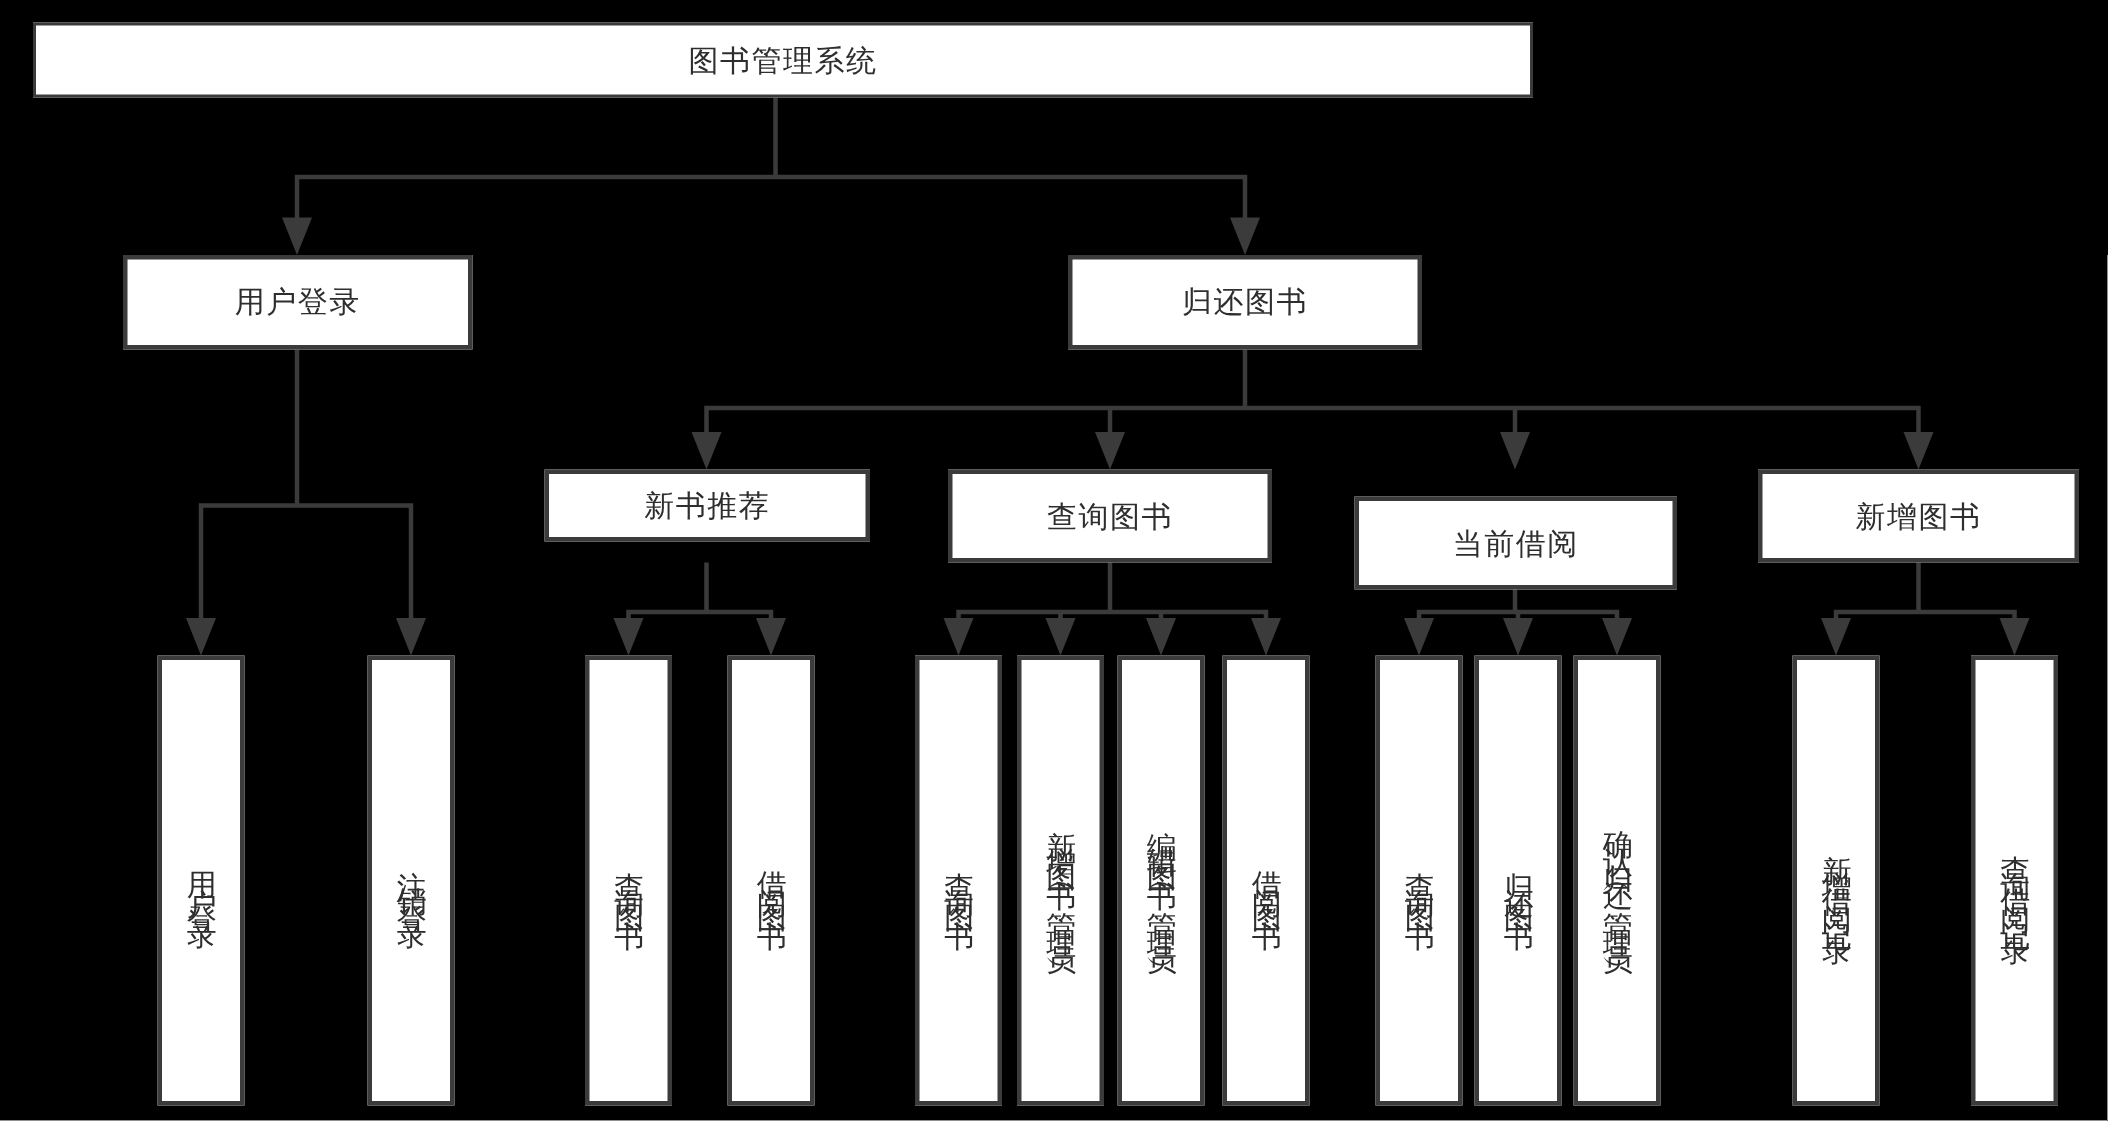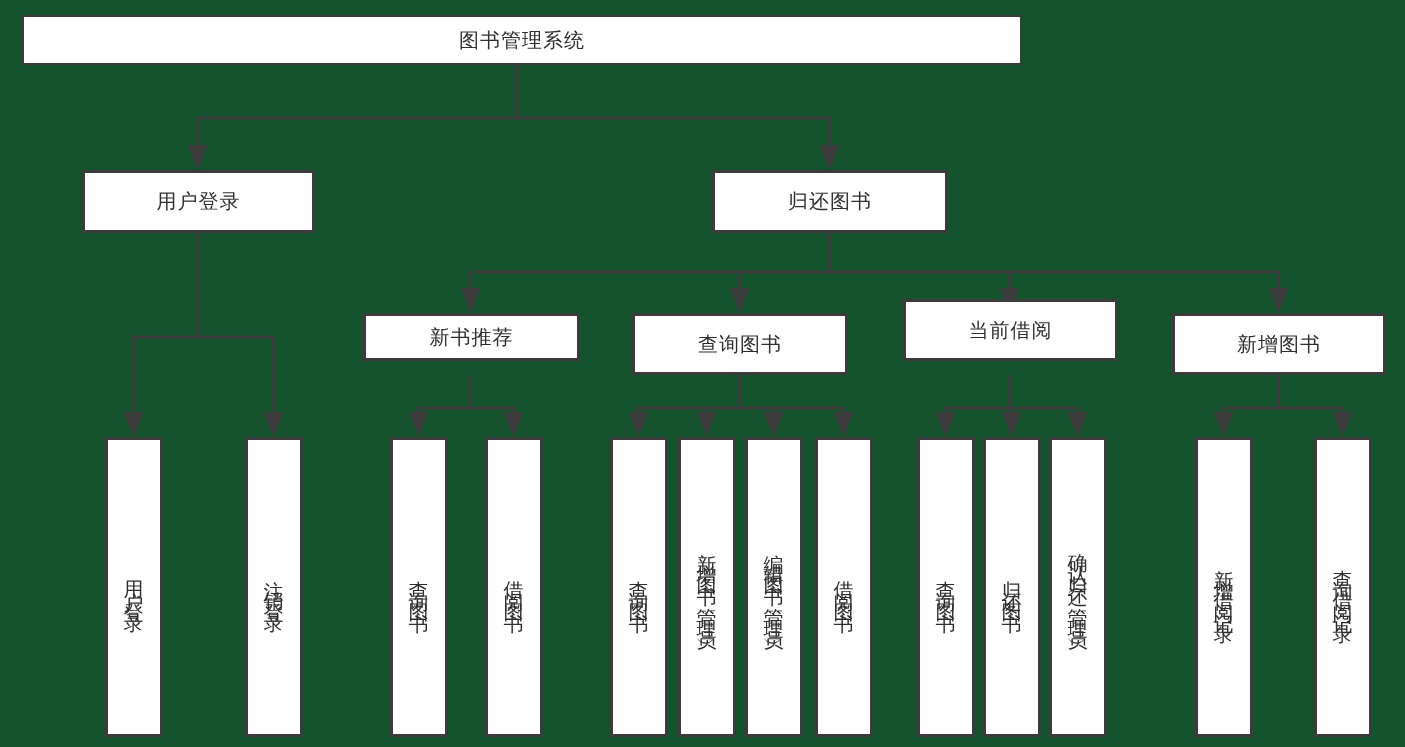--- a/index.html
+++ b/index.html
@@ -1,20 +1,20 @@
 <!DOCTYPE html>
 <html><head>
 <meta charset="utf-8">
 <style>
   html, body { margin: 0; padding: 0; background: #ffffff; }
   #stage {
     position: relative;
     width: 1405px;
     height: 747px;
-    background: #14532d;
+    background: #000000;
     font-family: Liberation Serif, serif;
     overflow: hidden;
   }
   #wires {
     position: absolute;
     left: 0; top: 0;
     width: 1405px; height: 747px;
     z-index: 1;
   }
   .box {
@@ -115,21 +115,21 @@
   <div class="box" style="left:712px; top:170px; width:236px; height:63px;">
     <span>归还图书</span>
   </div>
 
   <div class="box" style="left:363px; top:313px; width:217px; height:48px;">
     <span>新书推荐</span>
   </div>
   <div class="box" style="left:632px; top:313px; width:216px; height:62px;">
     <span>查询图书</span>
   </div>
-  <div class="box" style="left:903px; top:299px; width:215px; height:62px;">
+  <div class="box" style="left:903px; top:331px; width:215px; height:62px;">
     <span>当前借阅</span>
   </div>
   <div class="box" style="left:1172px; top:313px; width:214px; height:62px;">
     <span>新增图书</span>
   </div>
 
   <div class="box leaf" style="left:105px;">
     <span class="vtext">用户登录</span>
   </div>
   <div class="box leaf" style="left:245px;">

